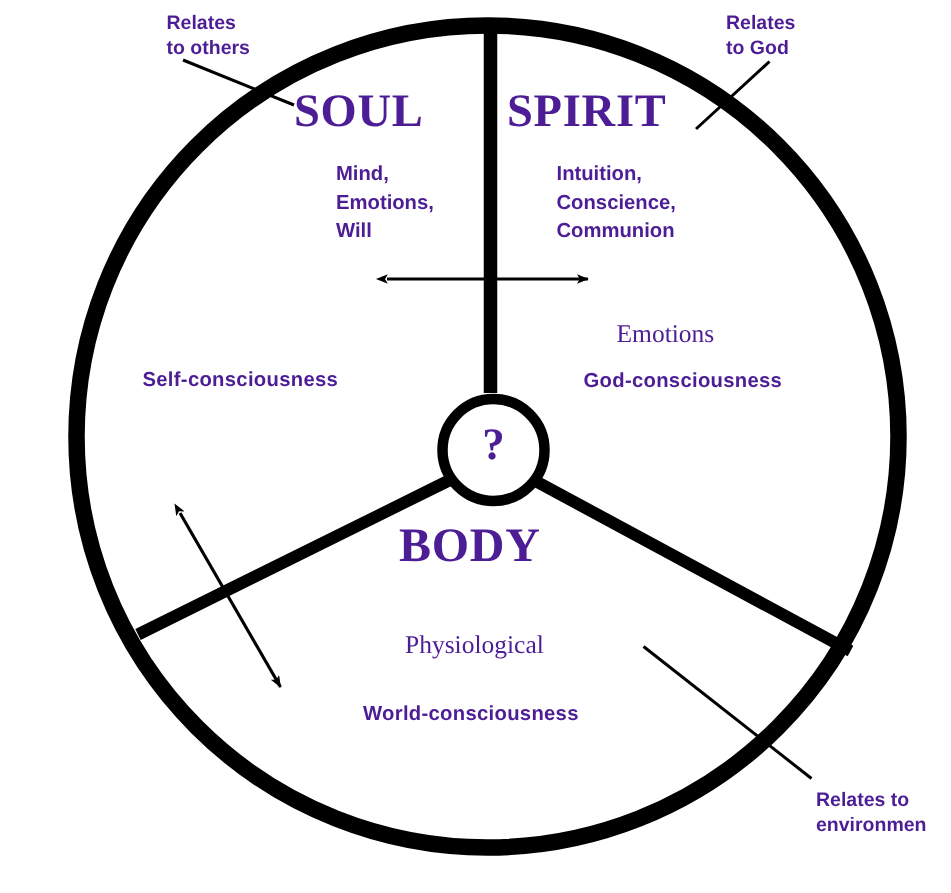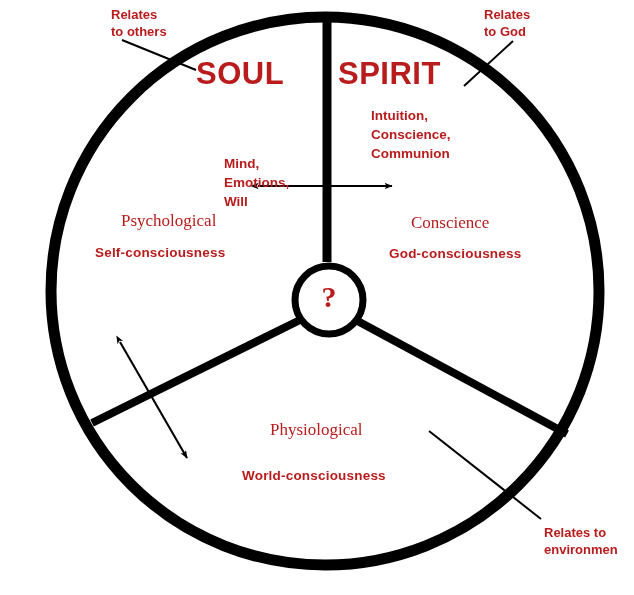--- a/index.html
+++ b/index.html
@@ -22,25 +22,25 @@
   #diagram-svg {
     position: absolute;
     left: 0;
     top: 0;
     width: 634px;
     height: 595px;
   }
   .lbl {
     position: absolute;
     white-space: pre;
-    color: #b91c1c;
+    color: #4c1d95;
     line-height: 1.18;
   }
   .heading-major {
-    font-family: Liberation Sans, sans-serif;
+    font-family: Liberation Serif, serif;
     font-size: 31px;
     font-weight: 700;
     letter-spacing: 0.5px;
     text-align: center;
   }
   .heading-body {
     font-family: "Liberation Serif", serif;
     font-size: 32px;
     font-weight: 700;
     letter-spacing: 0.5px;
@@ -101,33 +101,33 @@
     <line x1="258" y1="186" x2="392" y2="186" stroke="#000000" stroke-width="2.1" marker-start="url(#arrowStart)" marker-end="url(#arrowEnd)"></line>
 
     <line x1="120" y1="342" x2="187" y2="458" stroke="#000000" stroke-width="2.1" marker-start="url(#arrowStart)" marker-end="url(#arrowEnd)"></line>
 
     <line x1="122" y1="40" x2="196" y2="70" stroke="#000000" stroke-width="2"></line>
     <line x1="513" y1="41" x2="464" y2="86" stroke="#000000" stroke-width="2"></line>
     <line x1="429" y1="431" x2="541" y2="519" stroke="#000000" stroke-width="2"></line>
   </svg>
 
   <div class="lbl heading-major" style="left:196px; top:56px;">SOUL</div>
-  <div class="lbl sublist" style="left:224px; top:106px;margin-top:48px;">Mind,
+  <div class="lbl sublist" style="left:224px; top:106px;">Mind,
 Emotions,
 Will</div>
-  <div class="lbl aspect-name" style="left:121px; top:211px;">Psychological</div>
   <div class="lbl aspect-sub" style="left:95px; top:245px;">Self-consciousness</div>
 
   <div class="lbl sublist" style="left:371px; top:106px;">Intuition,
 Conscience,
 Communion</div>
   <div class="lbl heading-major" style="left:338px; top:56px;">SPIRIT</div>
-  <div class="lbl aspect-name" style="left:411px; top:213px;">Conscience</div>
+  <div class="lbl aspect-name" style="left:411px; top:213px;">Emotions</div>
   <div class="lbl aspect-sub" style="left:389px; top:246px;text-align:center;">God-consciousness</div>
 
+  <div class="lbl heading-body" style="left:266px; top:345px;">BODY</div>
   <div class="lbl aspect-name" style="left:270px; top:420px;">Physiological</div>
   <div class="lbl aspect-sub" style="left:242px; top:468px;">World-consciousness</div>
 
   <div class="lbl qmark ta-center" style="left:309px; top:279px; width:40px;">?</div>
 
   <div class="lbl annot" style="left:111px; top:6px;">Relates
 to others</div>
   <div class="lbl annot" style="left:484px; top:6px;">Relates
 to God</div>
   <div class="lbl annot" style="left:544px; top:524px;">Relates to

